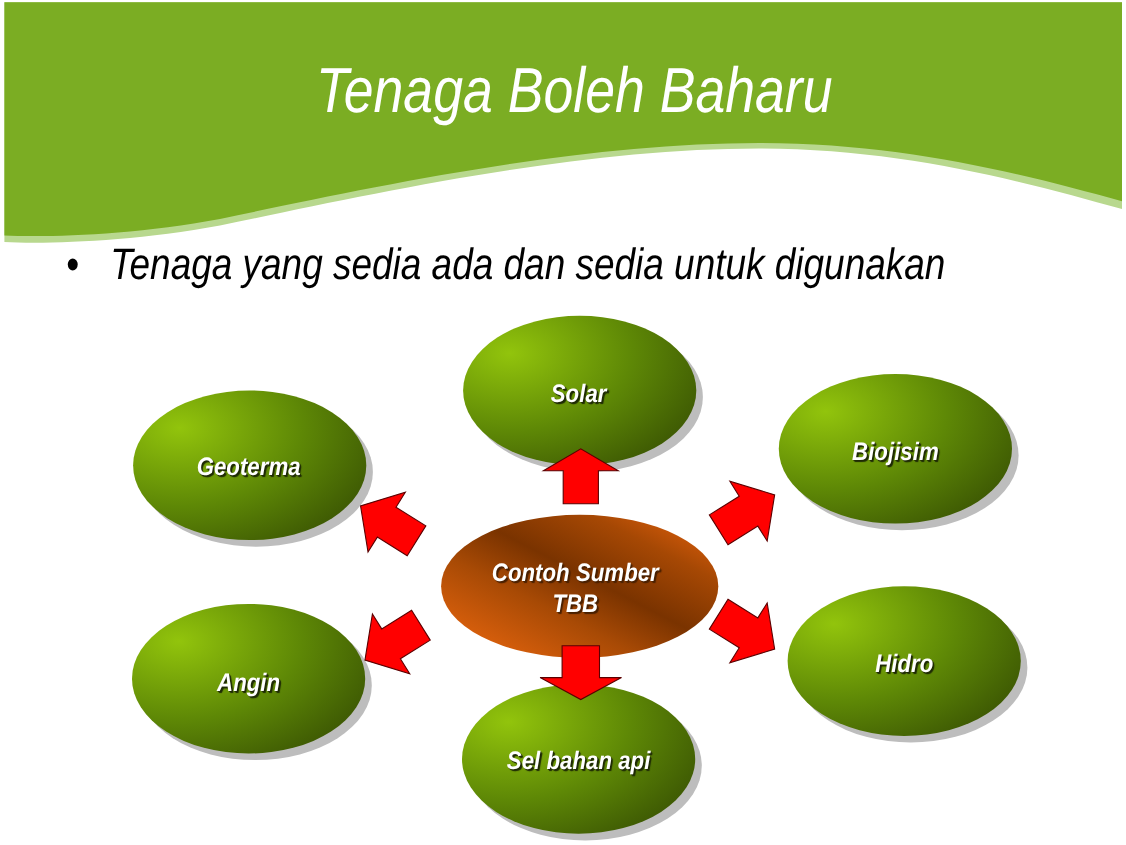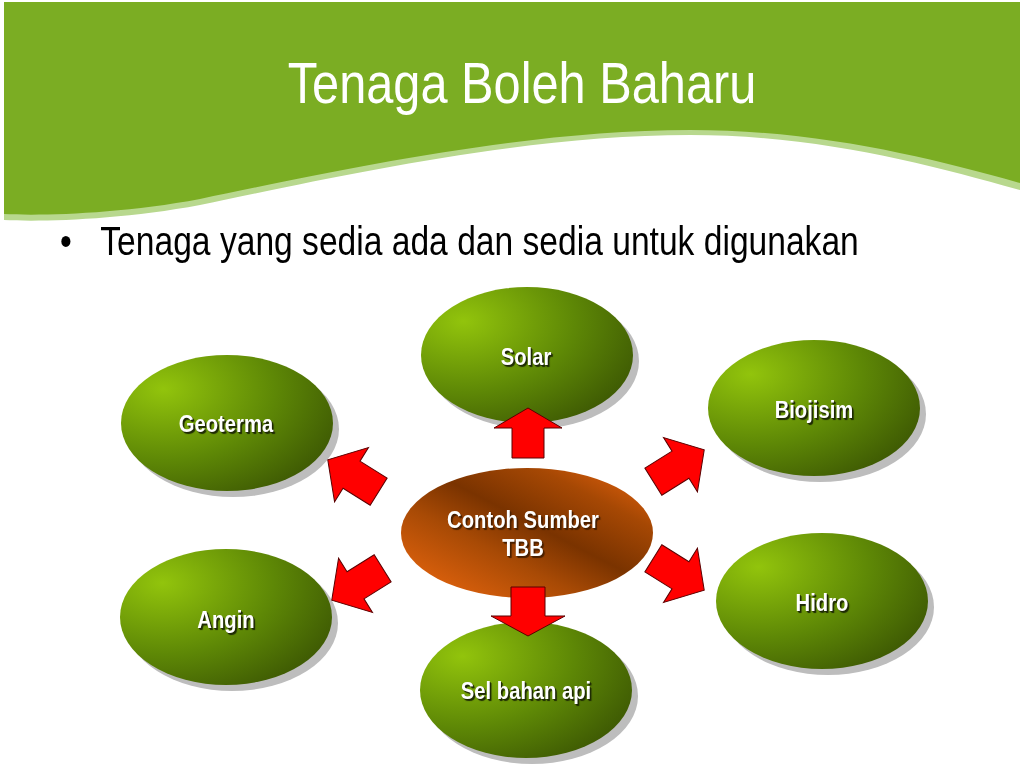--- a/index.html
+++ b/index.html
@@ -1,17 +1,17 @@
 <!DOCTYPE html>
 <html><head>
 <meta charset="utf-8">
 <style>
   html, body { margin: 0; padding: 0; background: #ffffff; }
   body { width: 1024px; height: 768px; position: relative; overflow: hidden; font-family: "Liberation Sans", sans-serif; }
-  #slide { position: absolute; left: 0; top: 0; width: 894px; height: 768px; }
+  #slide { position: absolute; left: 0; top: 0; width: 894px; height: 768px; font-style: italic; }
   svg.bg { position: absolute; left: 0; top: 0; }
   .title {
     position: absolute; left: 0; top: 48px; width: 1044px; text-align: center;
     color: #ffffff; font-size: 58px; line-height: 70px;
     transform: scaleX(0.84); transform-origin: 522px 0;
     white-space: nowrap;
   }
   .bullet-row {
     position: absolute; left: 60px; top: 216px; height: 50px; white-space: nowrap;
     color: #000000; font-size: 40px; line-height: 50px;

